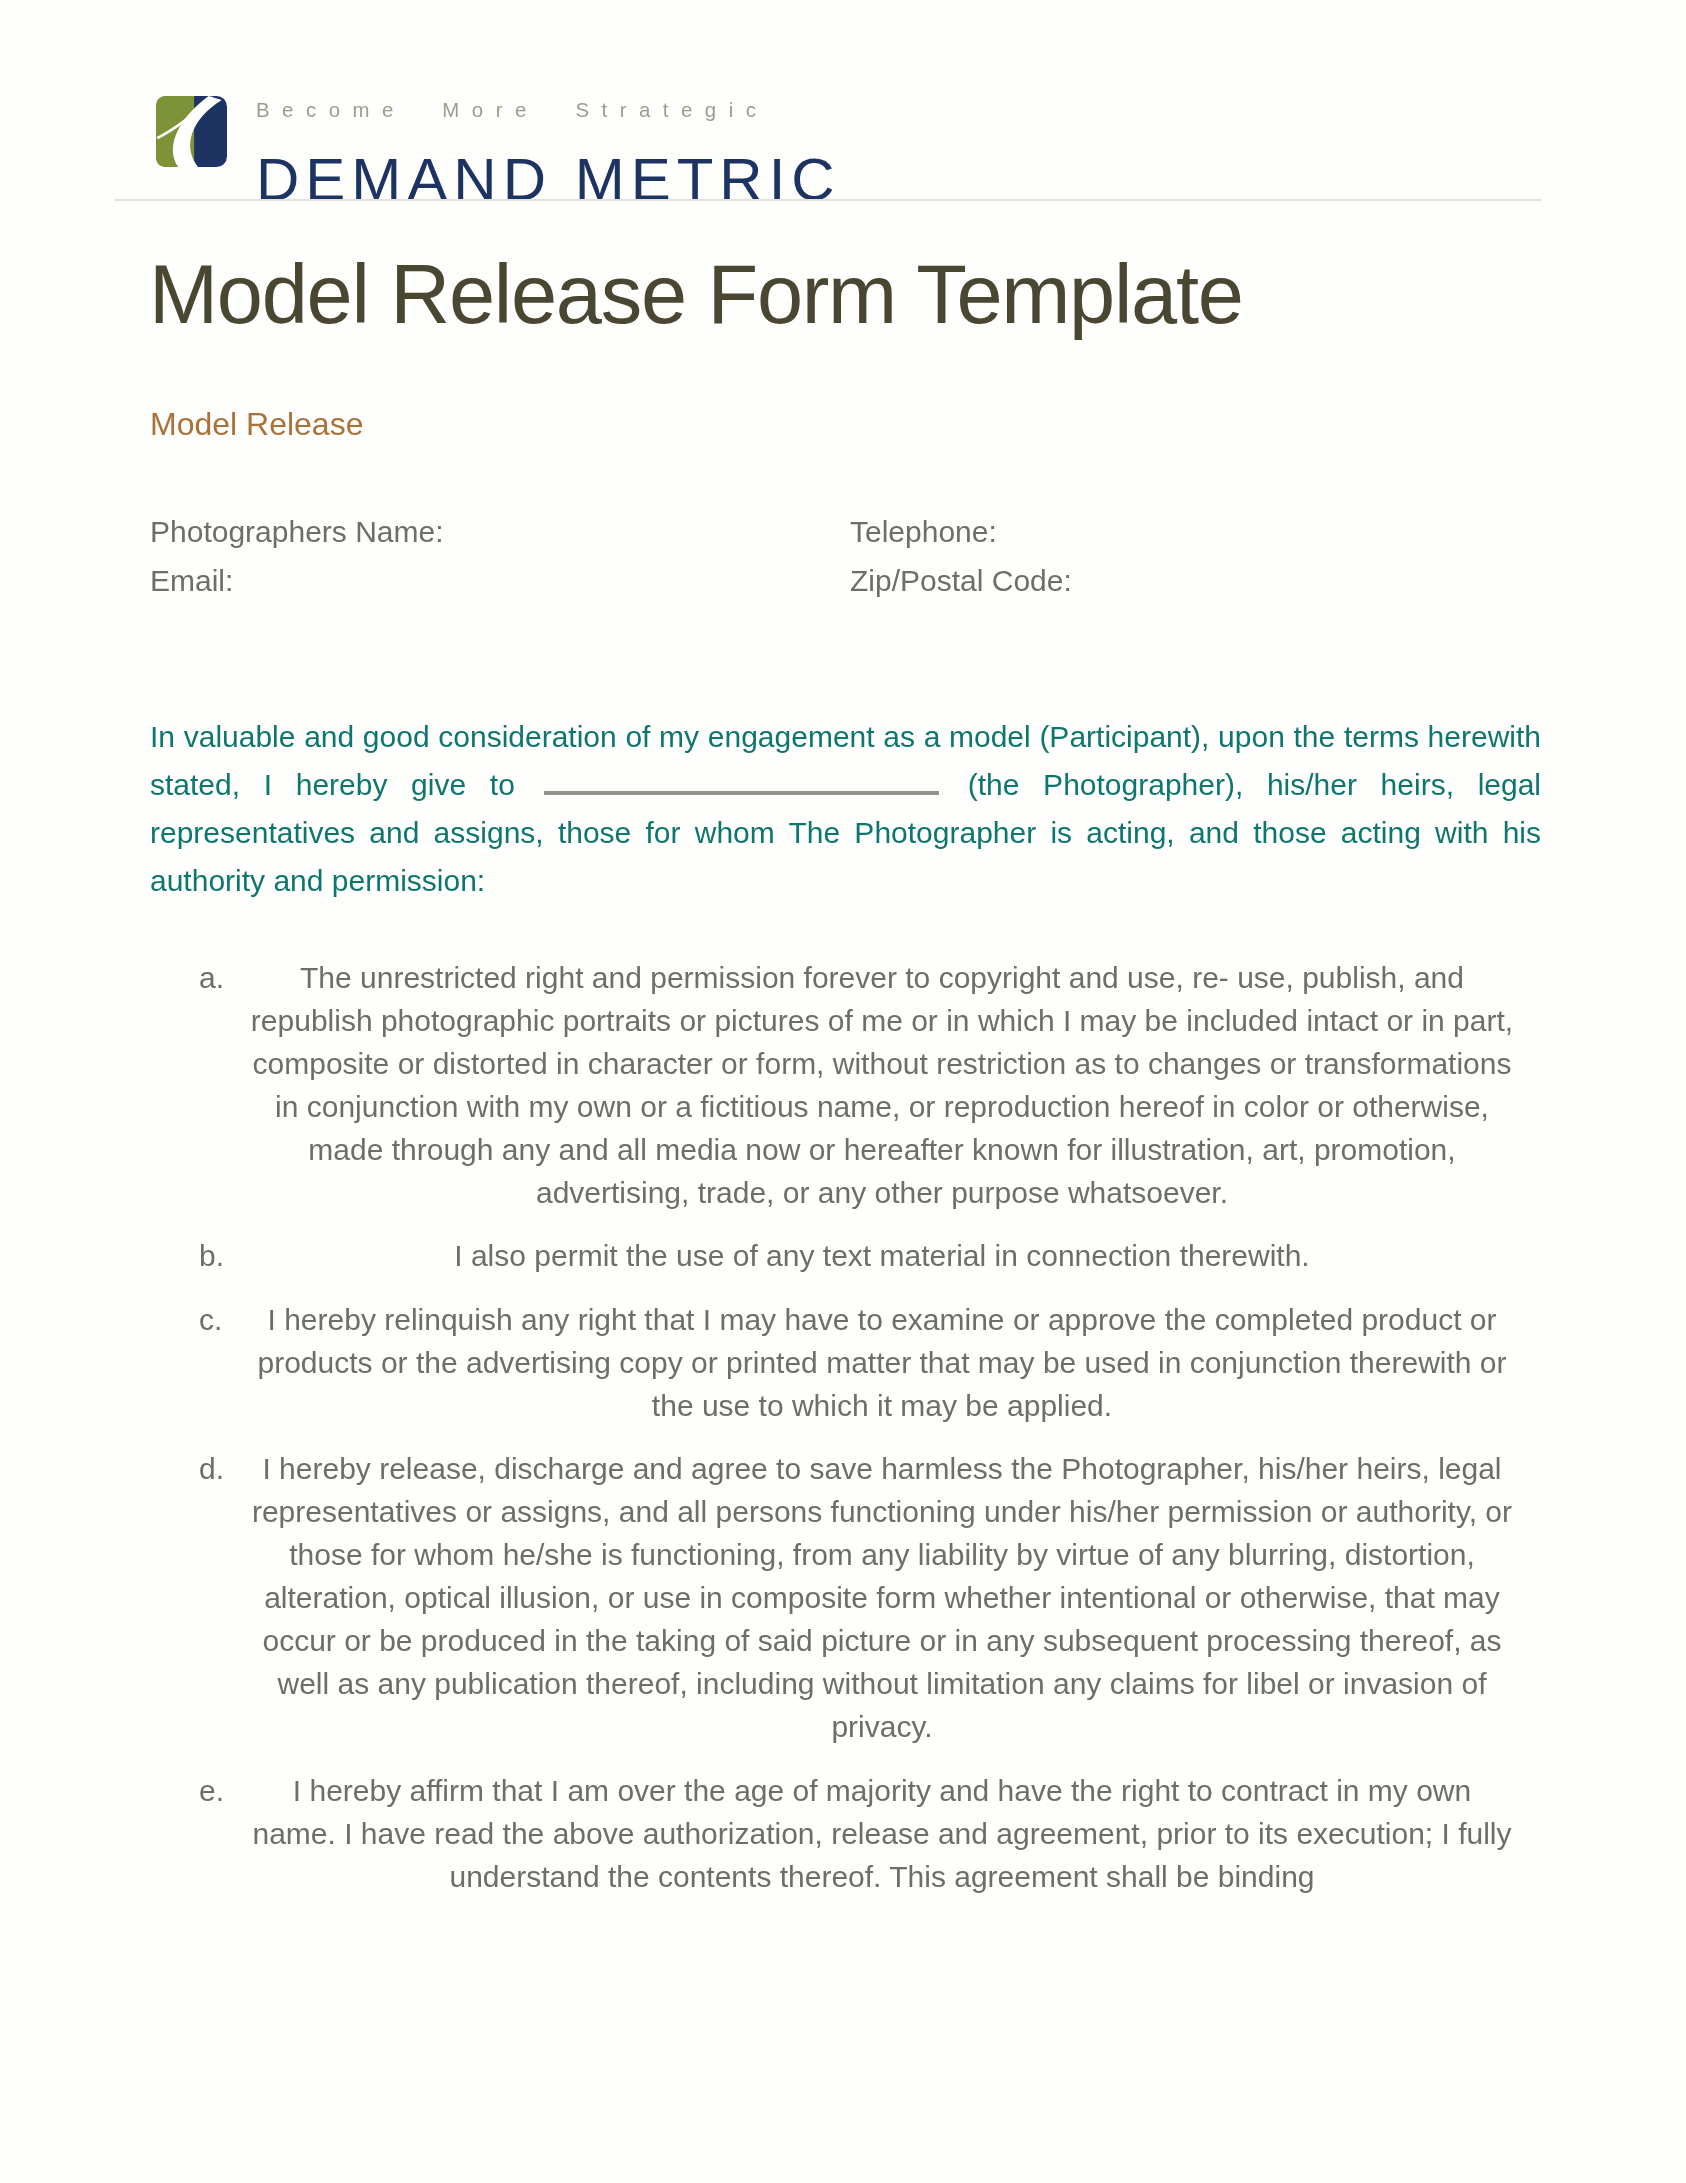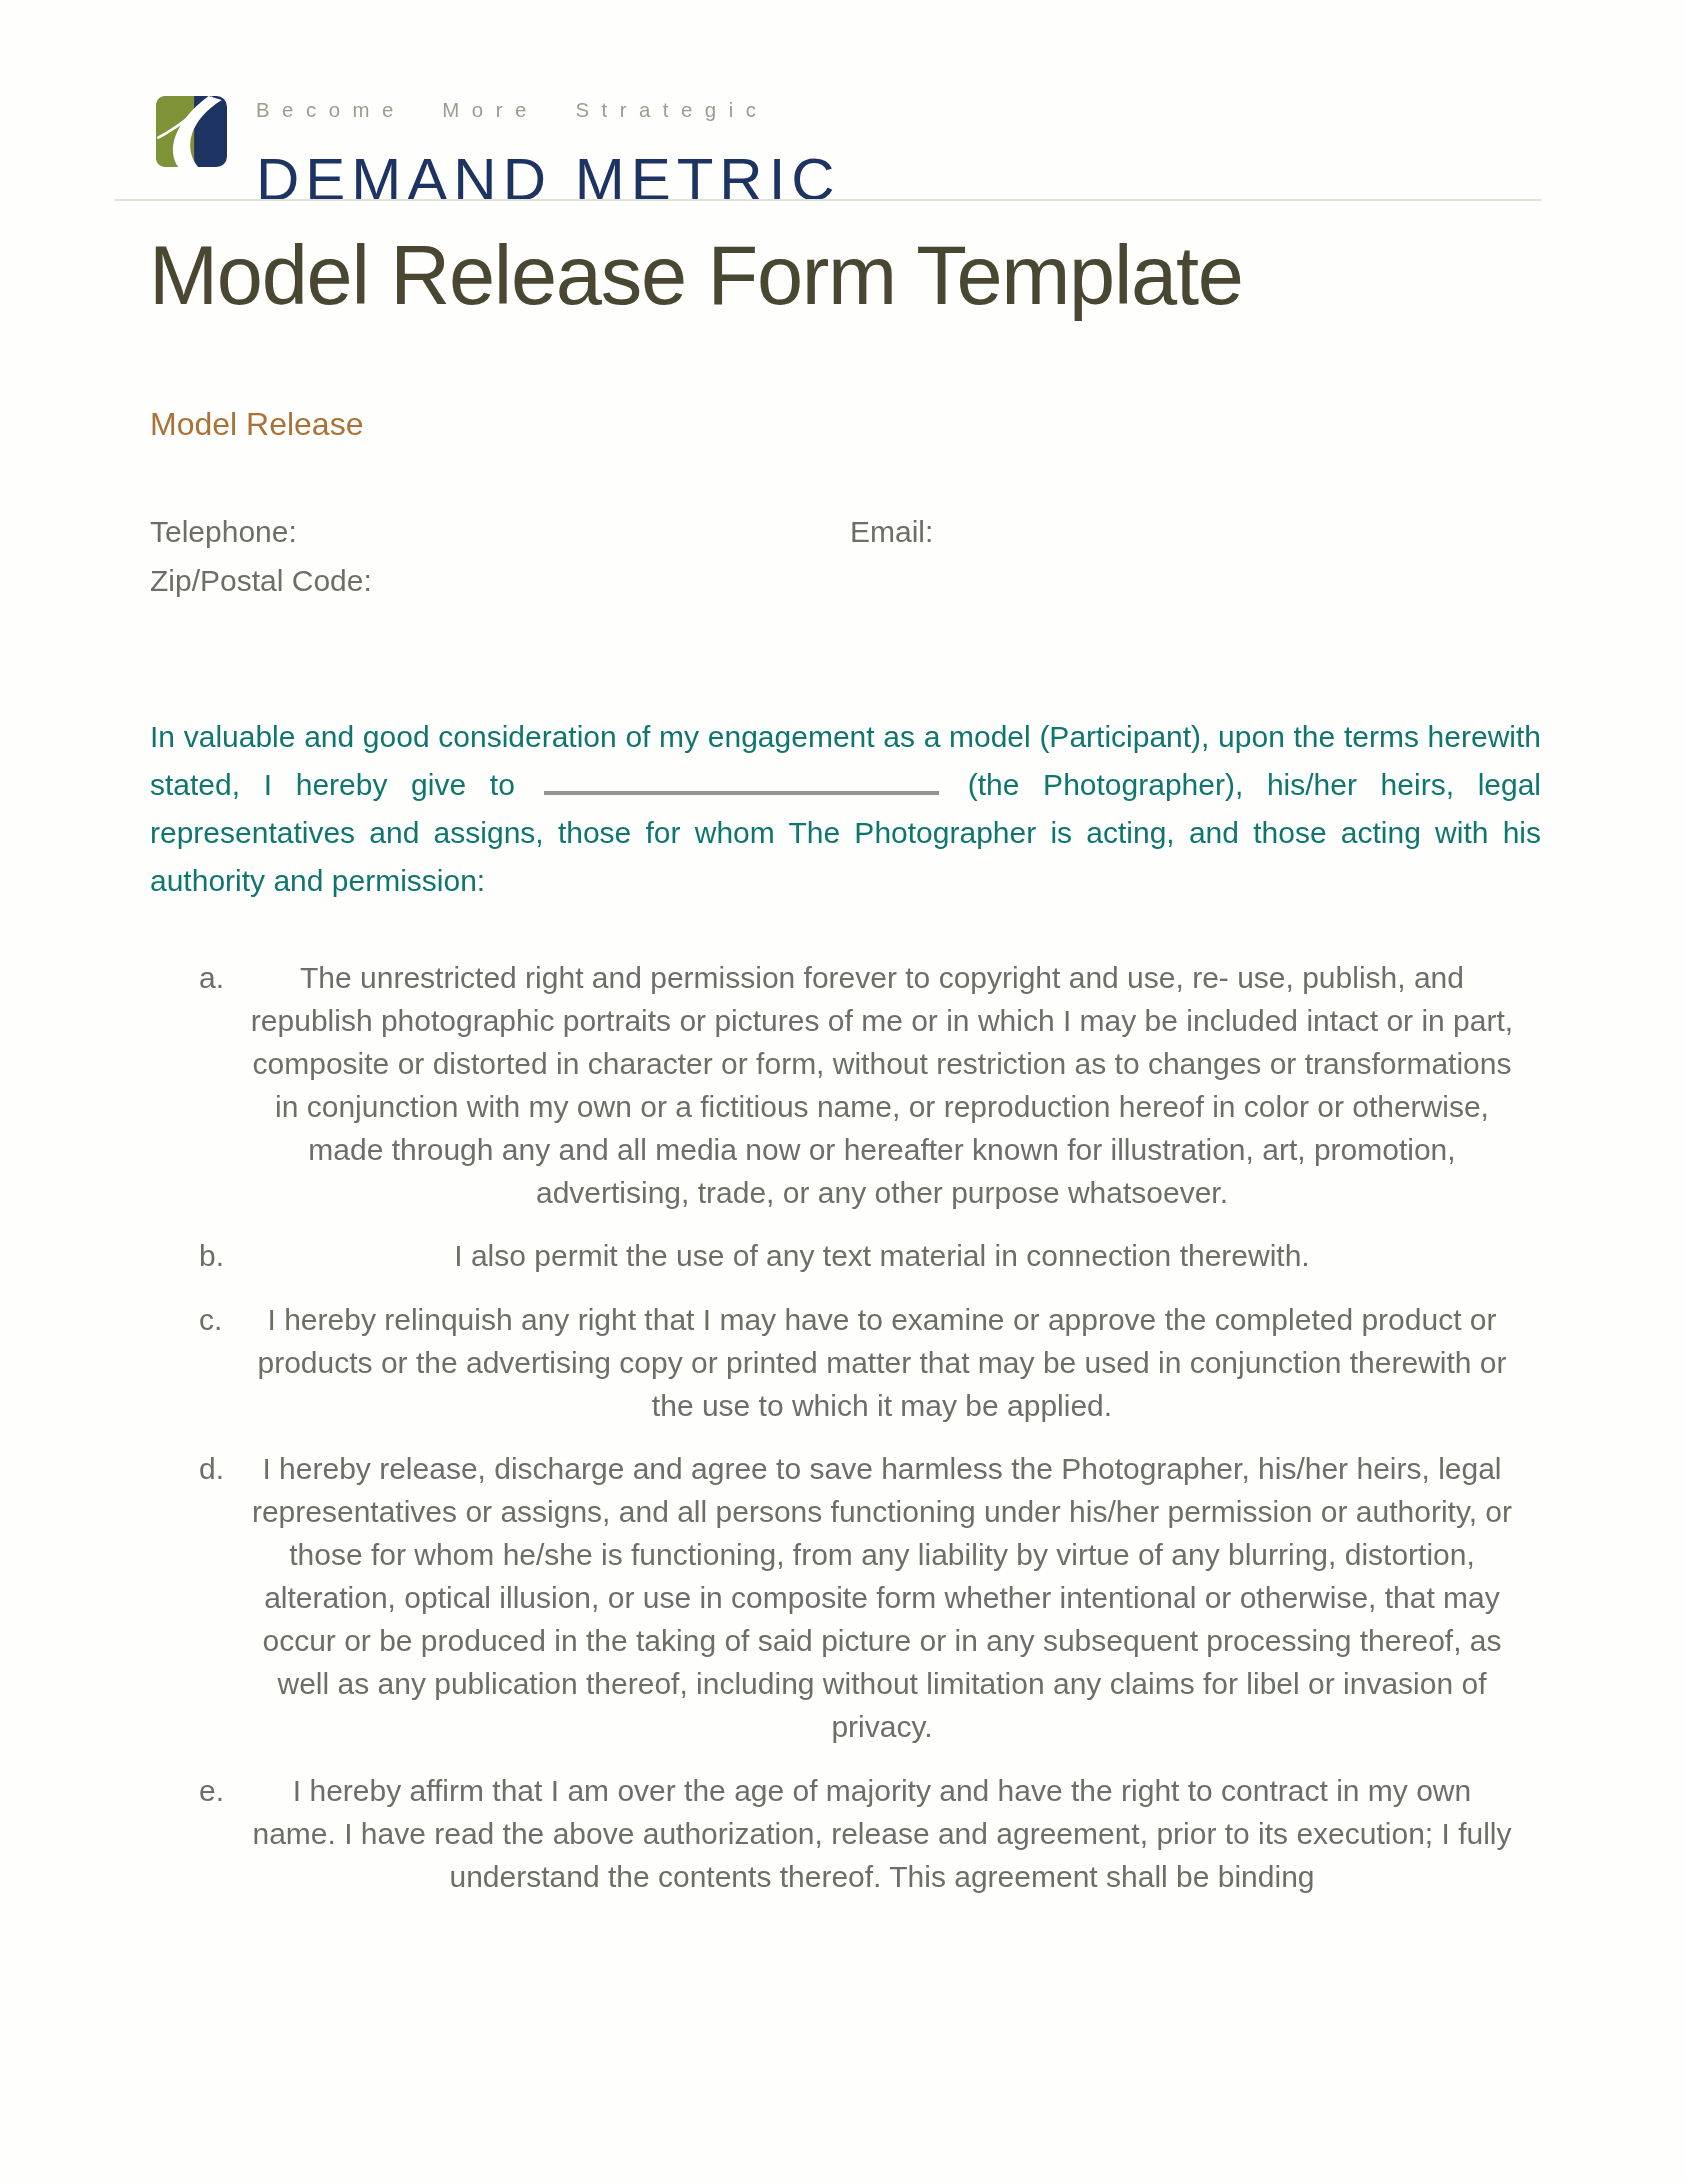--- a/index.html
+++ b/index.html
@@ -25,21 +25,21 @@
     font-size:60px; font-weight:400; color:#1d3463; letter-spacing:6px;
     white-space:nowrap; margin-top:23px;
   }
   .header-rule {
     position:absolute; left:115px; top:199px; width:1426px; height:2px;
     background:#e2e2d8;
   }
 
   
   .doc-title {
-    position:absolute; left:149px; top:234px;
+    position:absolute; left:149px; top:253px;
     font-size:83px; line-height:1.0; font-weight:400;
     color:#494631; letter-spacing:-1.3px; white-space:nowrap;
   }
   .section-heading {
     position:absolute; left:150px; top:406px;
     font-size:32px; font-weight:400; color:#aa7238; white-space:nowrap;
   }
 
   
   .form-grid {
@@ -80,20 +80,21 @@
       <div class="tagline">Become More Strategic</div>
       <div class="wordmark">DEMAND METRIC</div>
     </div>
   </div>
   <div class="header-rule"></div>
 
   <div class="doc-title">Model Release Form Template</div>
   <div class="section-heading">Model Release</div>
 
   <div class="form-grid">
+    <div>Photographers Name:</div>
     <div>Telephone:</div>
     <div>Email:</div>
     <div>Zip/Postal Code:</div>
   </div>
 
   <div class="intro">
     <span>In valuable and good consideration of my engagement as a model (Participant), upon the terms herewith stated, I hereby give to</span>
     <span class="blank-line"></span>
     <span>(the Photographer), his/her heirs, legal representatives and assigns, those for whom The Photographer is acting, and those acting with his authority and permission:</span>
   </div>

